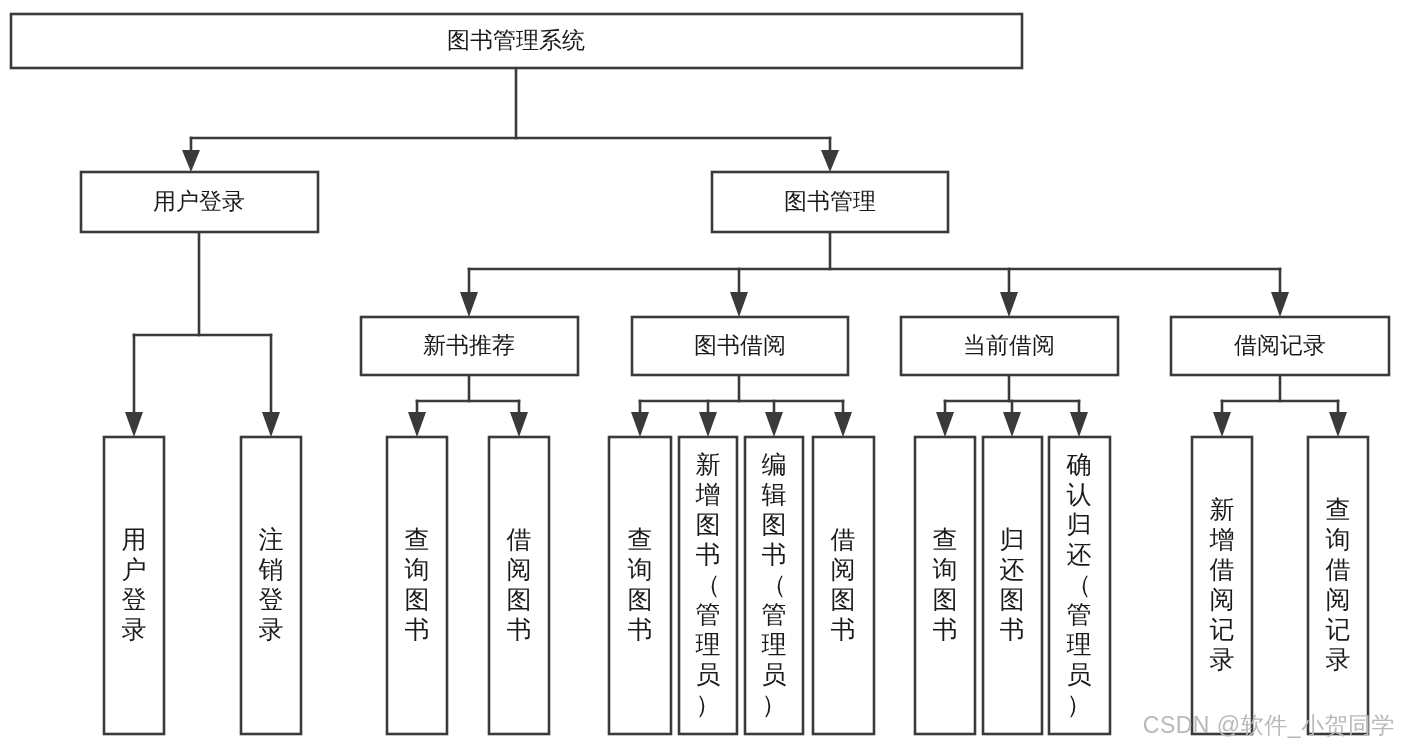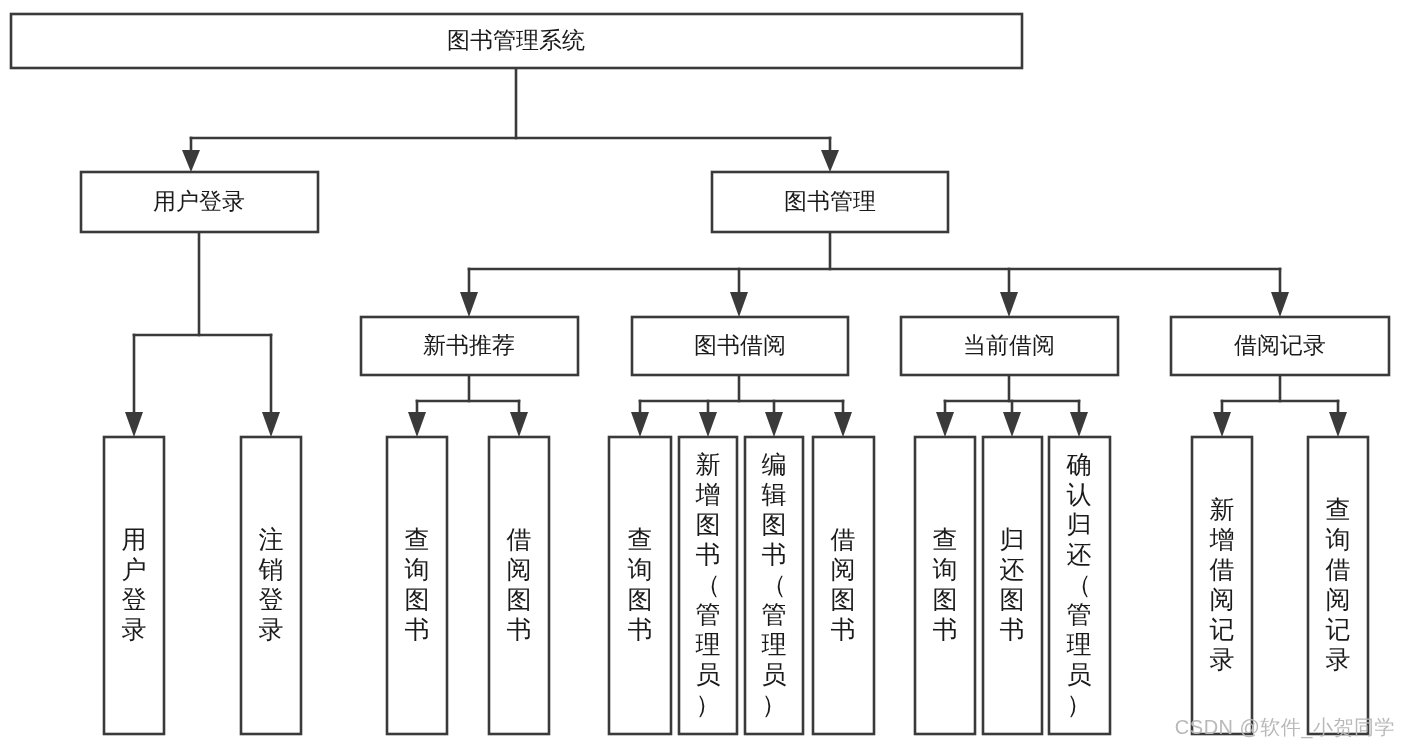--- a/index.html
+++ b/index.html
@@ -51,21 +51,21 @@
     font-size: 23px;
   }
   text.v-label {
     font-size: 25px;
   }
   .watermark {
     position: absolute;
     right: 10px;
     bottom: 6px;
     font-family: "Liberation Sans", "DejaVu Sans", sans-serif;
-    font-size: 20px;
+    font-size: 23px;
     color: #b9b9b9;
     letter-spacing: 0.5px;
     white-space: nowrap;
     pointer-events: none;
   }
 </style>
 </head>
 <body>
 
 <div id="diagram-root">

